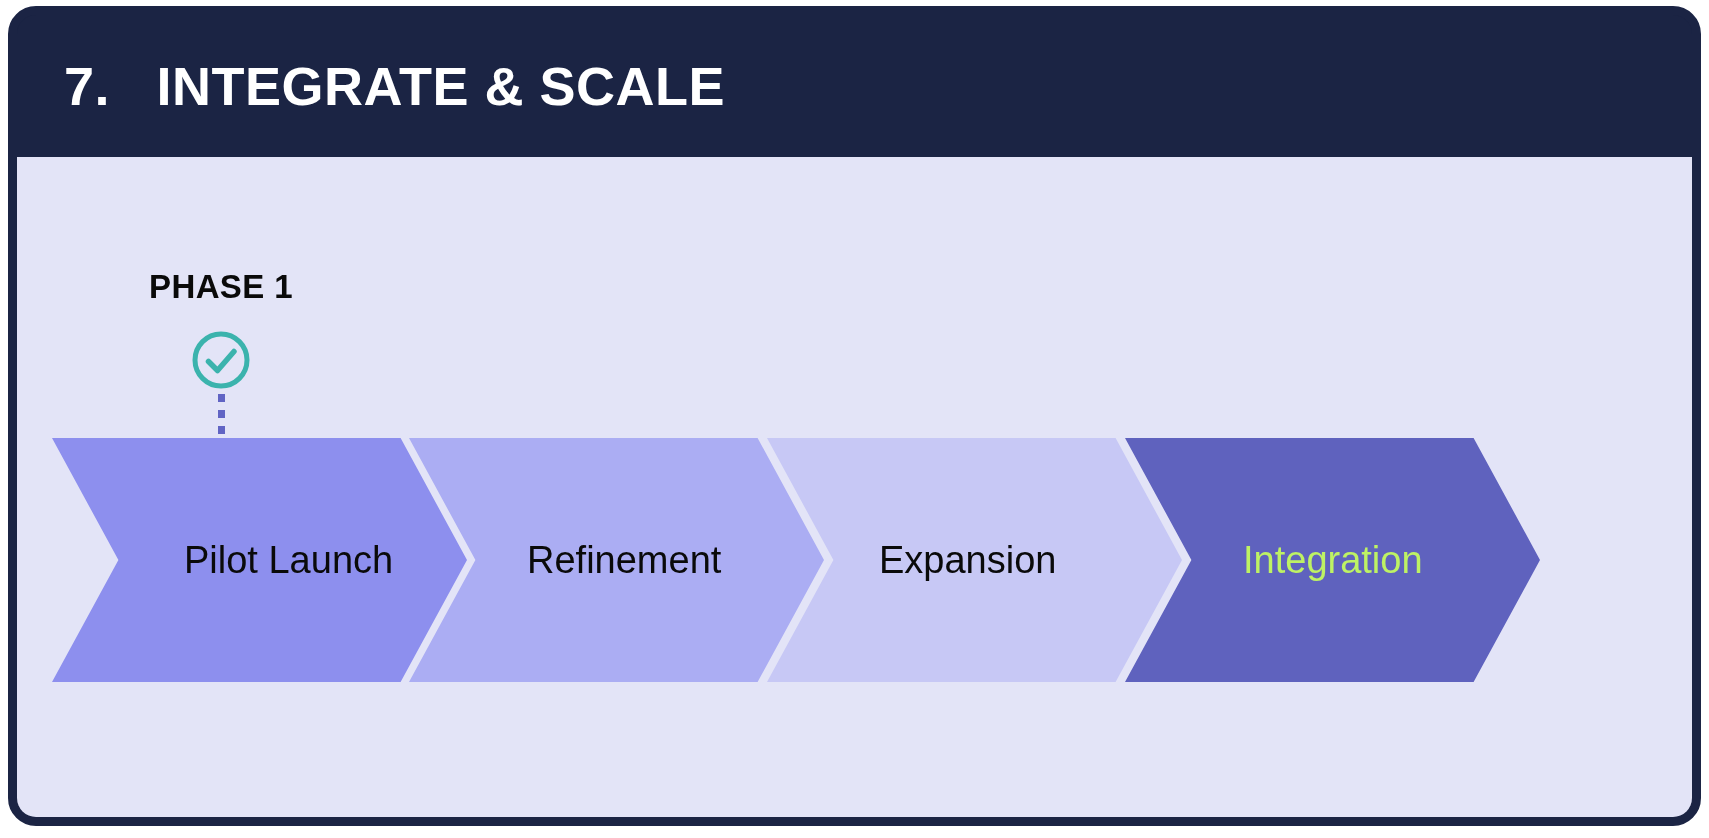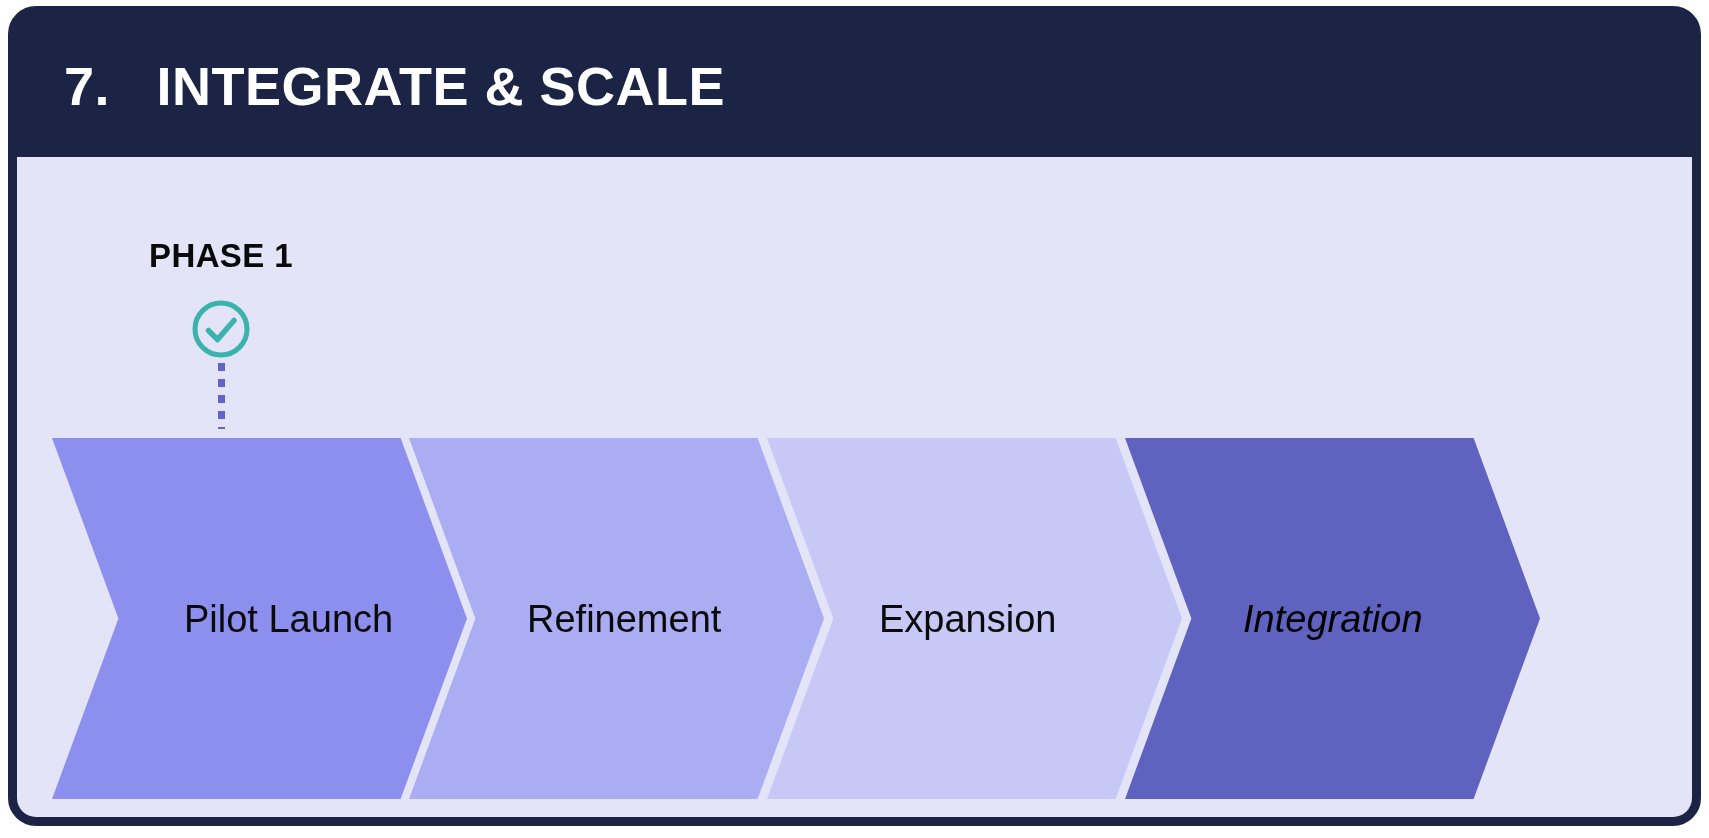--- a/index.html
+++ b/index.html
@@ -66,21 +66,21 @@
     top: 0;
     width: 260px;
     text-align: center;
   }
   .phase-label {
     font-size: 33px;
     font-weight: bold;
     color: #0a0a0a;
     letter-spacing: 0.4px;
     line-height: 1;
-    margin-top: 82px;
+    margin-top: 113px;
   }
   .check-icon {
     margin: 26px auto 0 auto;
     width: 62px;
     height: 62px;
     display: block;
   }
   .dotted-line {
     width: 7px;
     margin: 3px auto 0 auto;
@@ -98,34 +98,33 @@
   .chevron-band {
     position: absolute;
     left: 0;
     top: 281px;
     width: 1675px;
     height: 300px;
   }
   .chevron {
     position: absolute;
     top: 0;
-    height: 361px;
+    height: 244px;
     clip-path: polygon(0 0, 84% 0, 100% 50%, 84% 100%, 0 100%, 16% 50%);
     display: flex;
     align-items: center;
   }
   .chevron-label {
     font-size: 38px;
     color: #0a0a0a;
     white-space: nowrap;
     line-height: 1;
   }
   .chevron-label.light {
-    color: #000000;
-    font-style: italic;
+    color: #bef264;
   }
 
   
   #chev-1 { left: 35px;   width: 415px; }
   #chev-2 { left: 392px;  width: 415px; }
   #chev-3 { left: 750px;  width: 415px; }
   #chev-4 { left: 1108px; width: 415px; }
 
   #chev-1 .chevron-label { margin-left: 132px; }
   #chev-2 .chevron-label { margin-left: 118px; }

